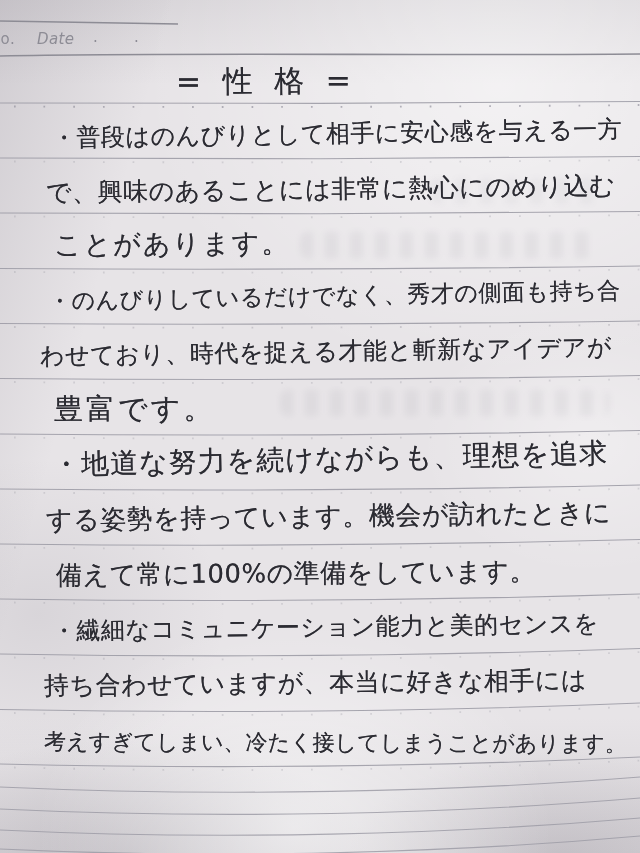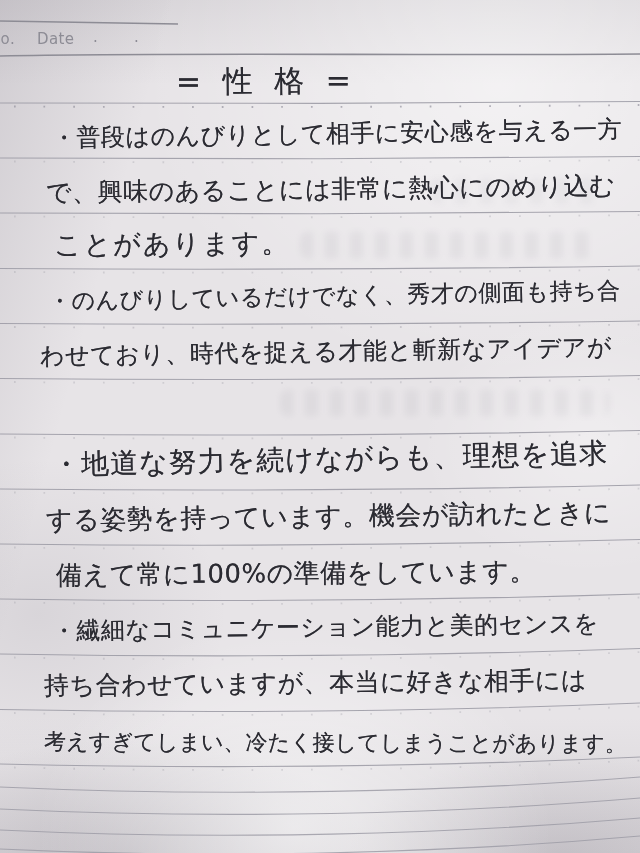--- a/index.html
+++ b/index.html
@@ -88,36 +88,37 @@
       <path d="M14,492.5 C210,494.5 430,493.5 640,488.5" opacity=".28"></path>
       <path d="M14,547.5 C210,550 430,548.5 640,543" opacity=".28"></path>
       <path d="M14,602.5 C210,605.5 430,604 640,597.5" opacity=".28"></path>
       <path d="M14,657.5 C210,661 430,659.5 640,652" opacity=".28"></path>
       <path d="M14,713 C210,717 430,715 640,706.5" opacity=".28"></path>
       <path d="M14,767.5 C220,772.5 440,770 640,760.5" opacity=".28"></path>
     </g>
   </svg>
 
   <span class="printed" style="left:-11px;top:30px;">No.</span>
-  <span class="printed" style="left:37px;top:30px;">Date</span>
+  <span class="printed" style="left:37px;top:30px;font-style:italic;">Date</span>
   <span class="printed" style="left:93px;top:28px;">.</span>
   <span class="printed" style="left:134px;top:28px;">.</span>
 
   <div class="ghost" style="top:232px;left:300px;width:300px;"></div>
   <div class="ghost" style="top:390px;left:280px;width:330px;"></div>
   <div class="ghost" style="top:178px;left:430px;width:170px;opacity:.3;"></div>
 
   <div class="hand" style="top:64px;left:176px;font-size:30px;letter-spacing:6px;transform:rotate(-0.5deg);">= 性 格 =</div>
 
   <div class="hand" style="top:124px;left:52px;font-size:24px;letter-spacing:.5px;transform:rotate(-0.9deg);">・普段はのんびりとして相手に安心感を与える一方</div>
   <div class="hand" style="top:178px;left:46px;font-size:25px;letter-spacing:.5px;transform:rotate(-0.7deg);">で、興味のあることには非常に熱心にのめり込む</div>
   <div class="hand" style="top:229px;left:54px;font-size:27px;letter-spacing:2px;transform:rotate(-0.5deg);">ことがあります。</div>
 
   <div class="hand" style="top:288px;left:48px;font-size:23px;letter-spacing:.5px;transform:rotate(-1.1deg);">・のんびりしているだけでなく、秀才の側面も持ち合</div>
   <div class="hand" style="top:342px;left:40px;font-size:24px;letter-spacing:.5px;transform:rotate(-0.9deg);">わせており、時代を捉える才能と斬新なアイデアが</div>
+  <div class="hand" style="top:392px;left:54px;font-size:29px;letter-spacing:3px;transform:rotate(-0.3deg);">豊富です。</div>
 
   <div class="hand" style="top:448px;left:52px;font-size:28px;letter-spacing:1px;transform:rotate(-1.2deg);">・地道な努力を続けながらも、理想を追求</div>
   <div class="hand" style="top:505px;left:46px;font-size:26px;letter-spacing:.5px;transform:rotate(-0.8deg);">する姿勢を持っています。機会が訪れたときに</div>
   <div class="hand" style="top:560px;left:56px;font-size:26px;letter-spacing:.5px;transform:rotate(-0.5deg);">備えて常に100%の準備をしています。</div>
 
   <div class="hand" style="top:617px;left:52px;font-size:24px;letter-spacing:.5px;transform:rotate(-0.8deg);">・繊細なコミュニケーション能力と美的センスを</div>
   <div class="hand" style="top:671px;left:44px;font-size:25px;letter-spacing:.5px;transform:rotate(-0.6deg);">持ち合わせていますが、本当に好きな相手には</div>
   <div class="hand" style="top:729px;left:44px;font-size:22px;letter-spacing:0;transform:rotate(0.2deg);">考えすぎてしまい、冷たく接してしまうことがあります。</div>
 
 </div>

